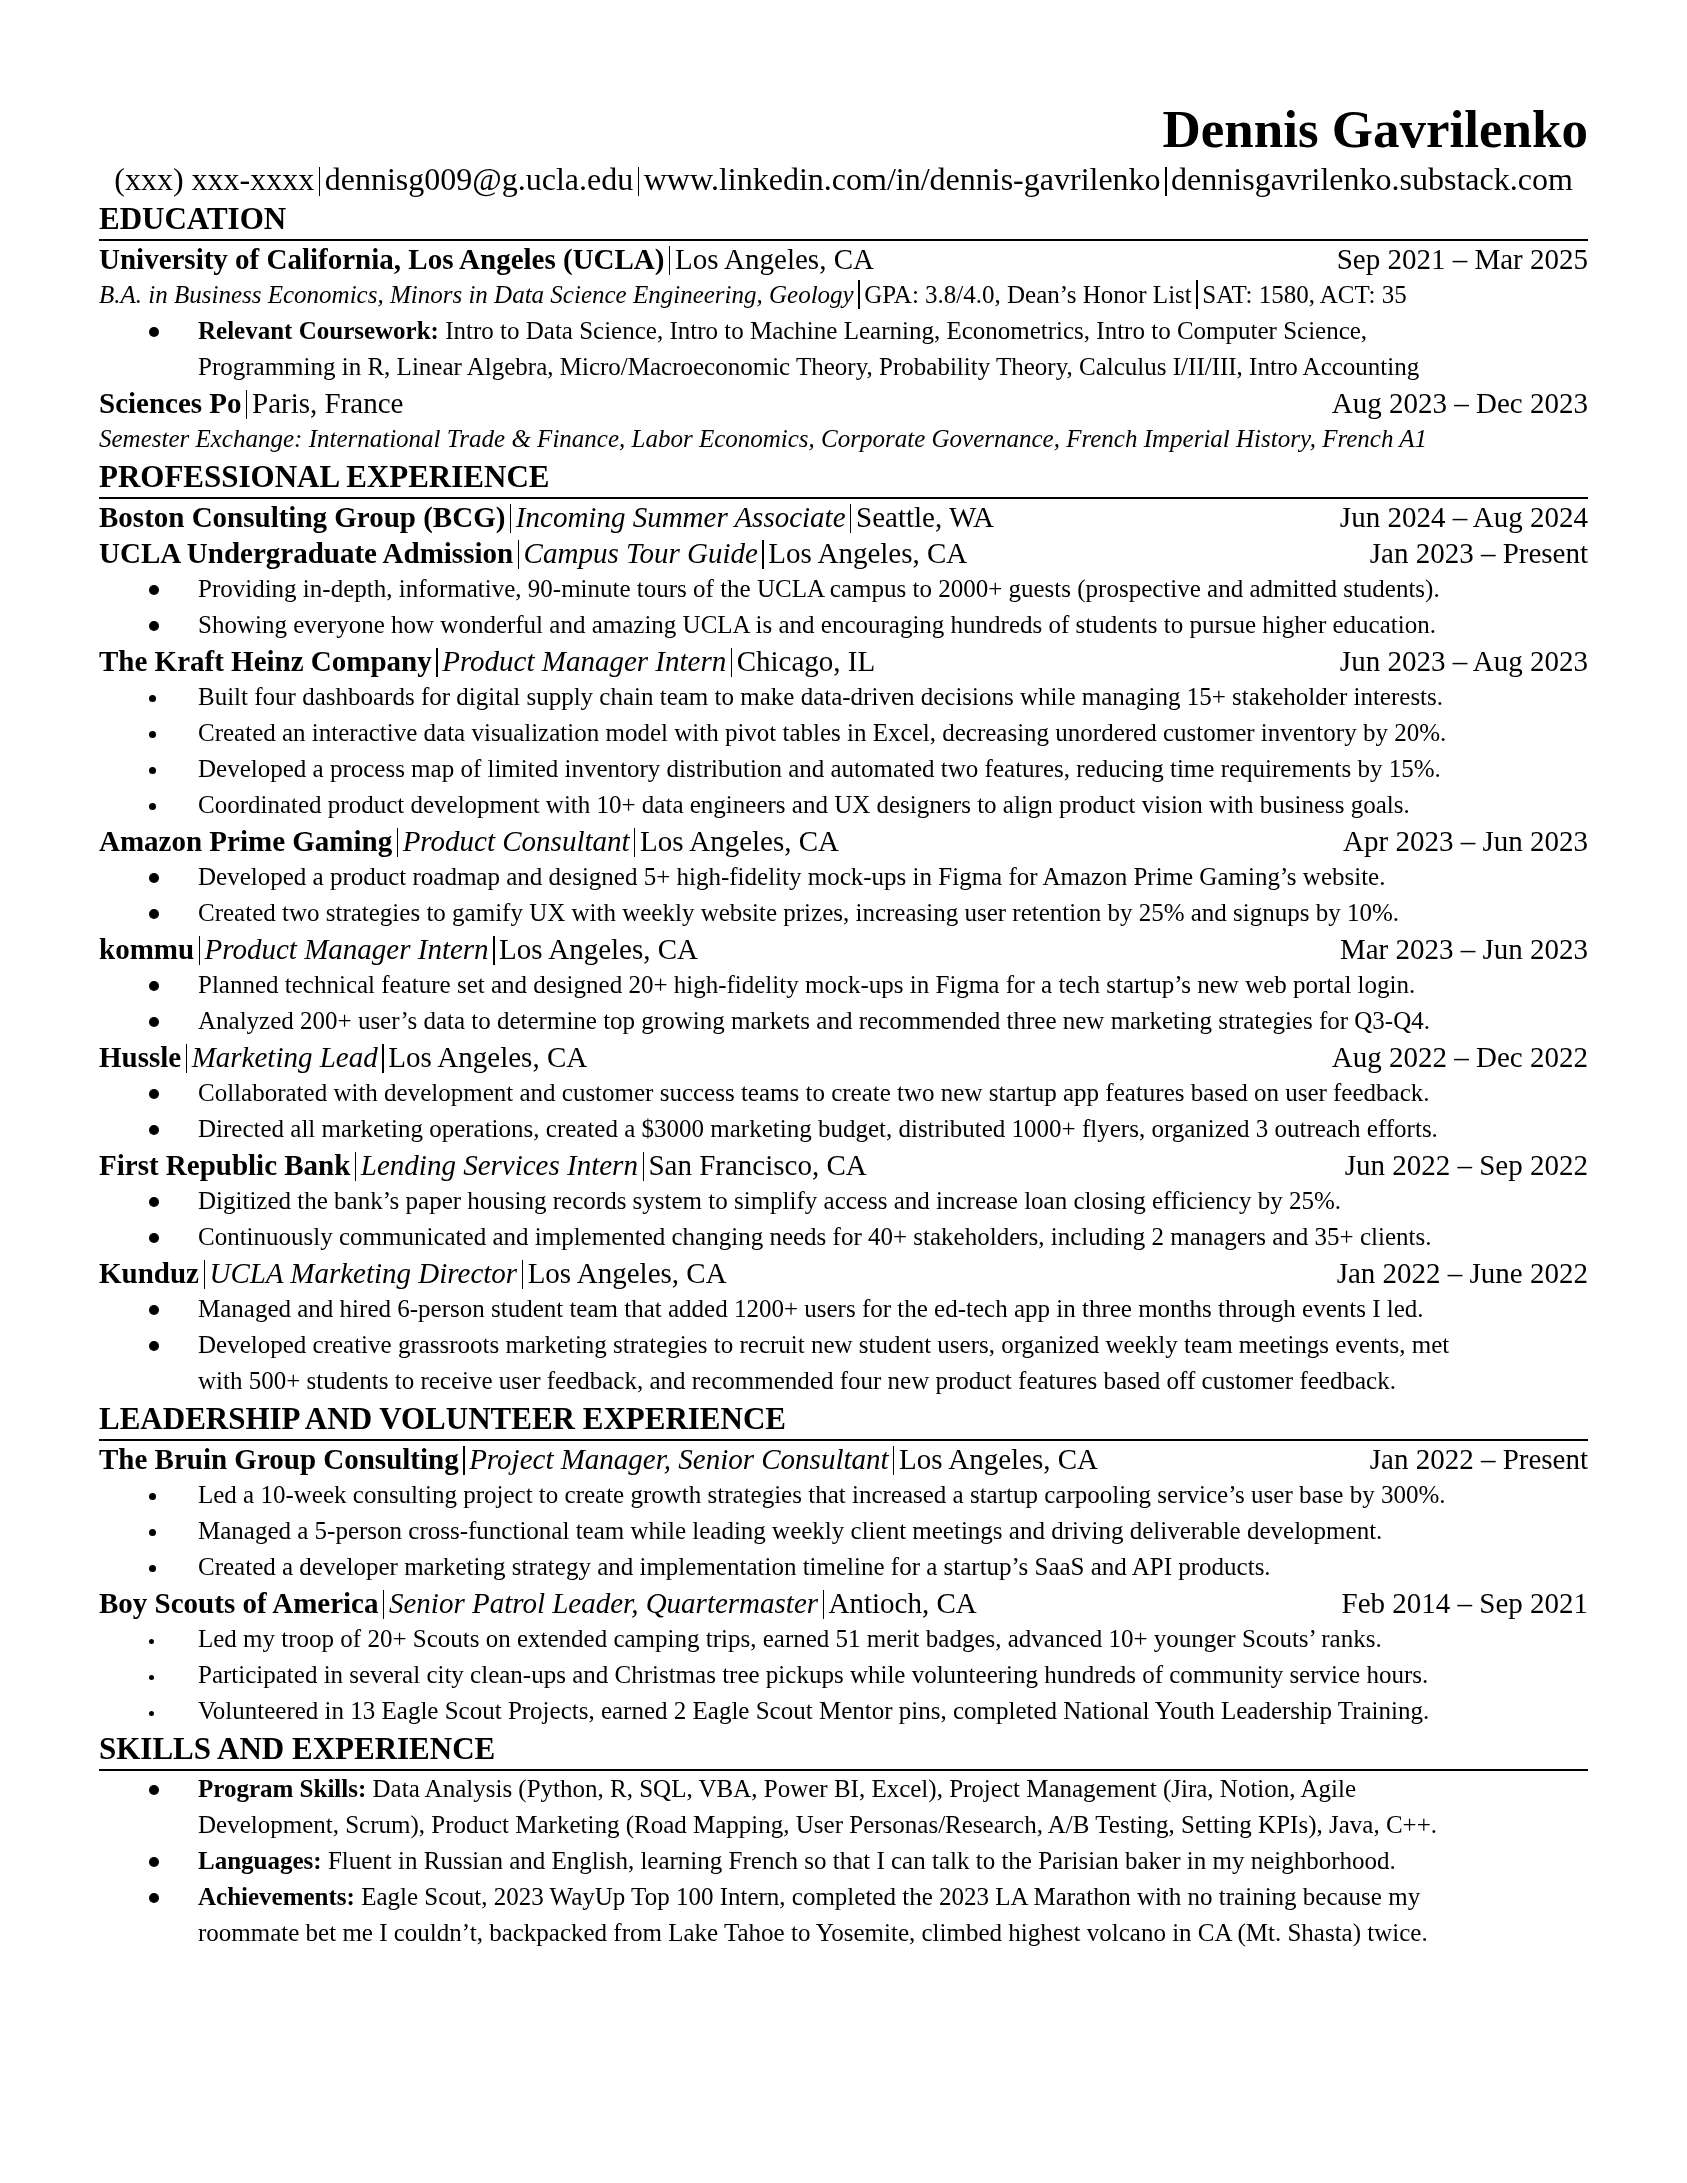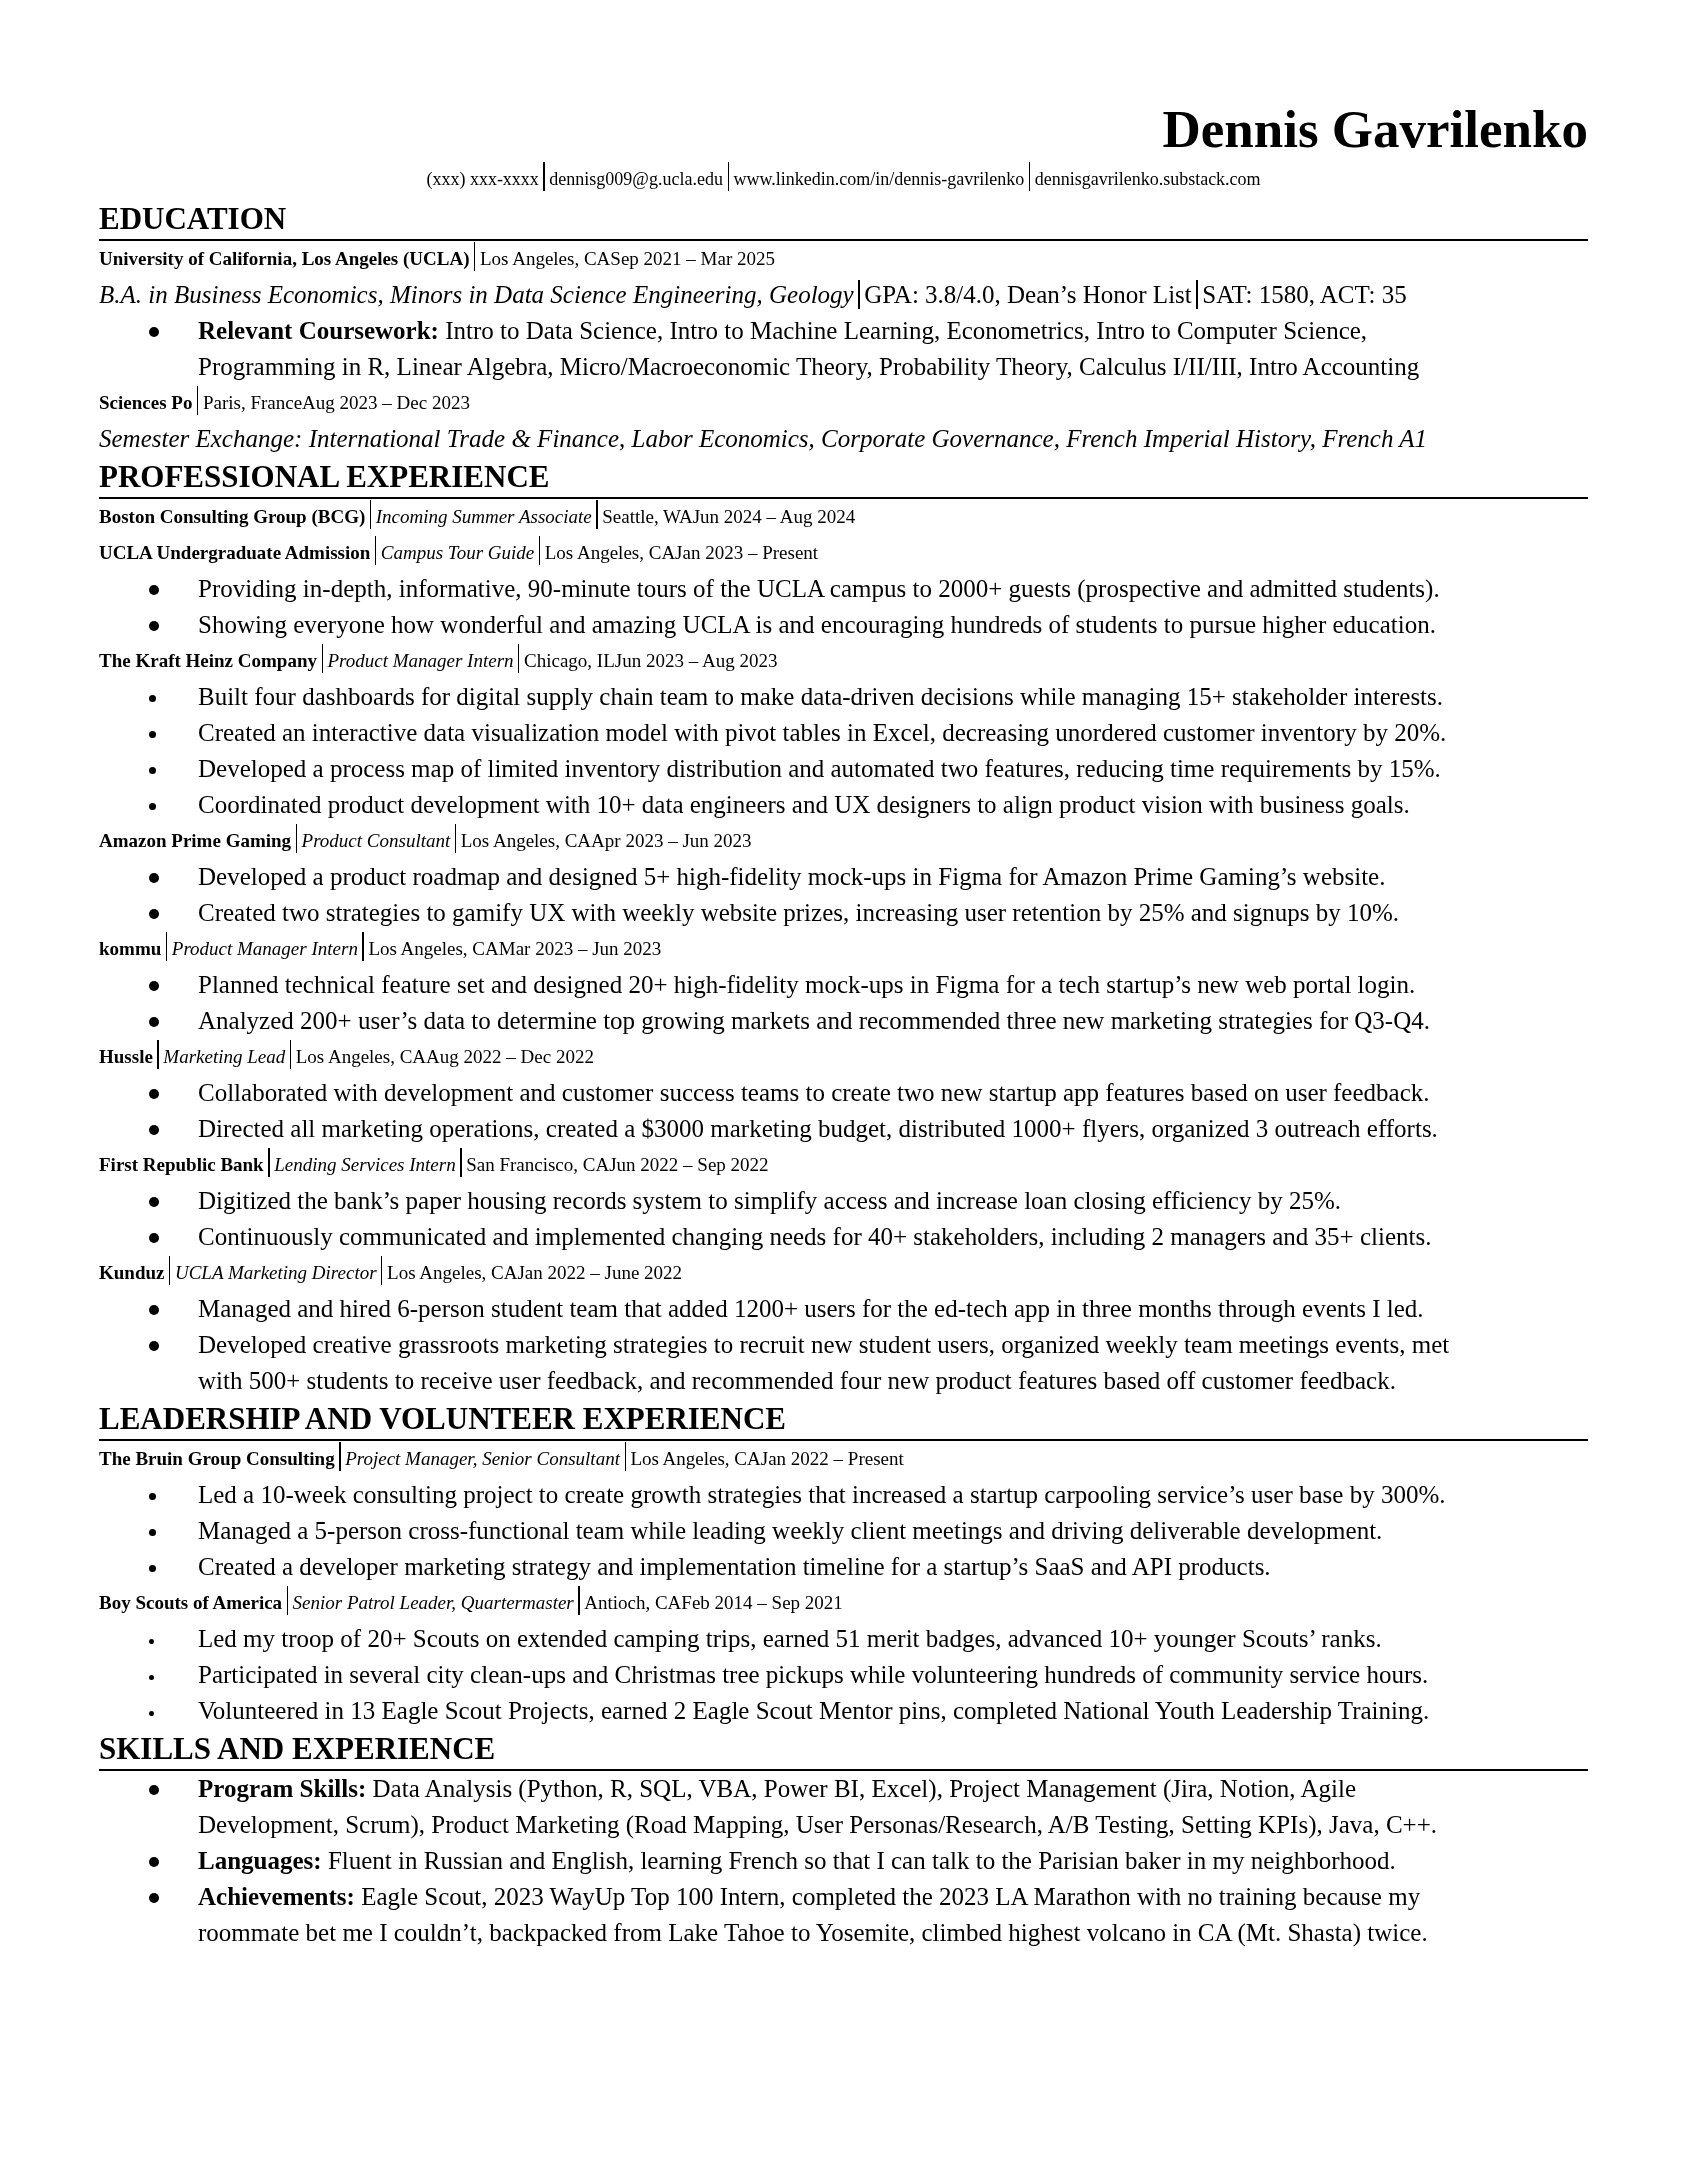--- a/index.html
+++ b/index.html
@@ -1,24 +1,24 @@
 <!DOCTYPE html>
 <html style="font-size:10.6px"><head>
 <meta charset="utf-8">
 <style>
   html, body { margin: 0; padding: 0; background: #ffffff; }
   body { width: 1687px; height: 2183px; position: relative; overflow: hidden;
          font-family: "Liberation Serif", "DejaVu Serif", serif; color: #000; }
   #page { position: absolute; left: 99px; top: 101px; width: 1489px; }
   .name { text-align: right; font-weight: bold; font-size: 53px; line-height: 57px; height: 57px; }
-  .contact { text-align: center; font-size: 18px; line-height: 40px; height: 40px; margin-top: 1.3px; white-space: nowrap; }
+  .contact { text-align: center; font-size: 32px; line-height: 40px; height: 40px; margin-top: 1.3px; white-space: nowrap; }
   .section-heading { font-weight: bold; font-size: 31px; line-height: 40px; height: 40px;
                      border-bottom: 2.3px solid #000; white-space: nowrap; }
-  .row { display: flex; align-items: baseline;
-         font-size: 19px; line-height: 36px; height: 36px; white-space: nowrap; }
+  .row { display: flex; justify-content: space-between; align-items: baseline;
+         font-size: 29px; line-height: 36px; height: 36px; white-space: nowrap; }
   .row .left b { font-weight: bold; }
   .row .left i { font-style: italic; }
   .row .right { font-weight: normal; }
   .sep { display: inline-block; width: 1.3px; height: 29px; background: #000; vertical-align: -6px; margin: 0 4.6px; }
   .italic-line { font-style: italic; font-size: 25px; line-height: 36px; height: 36px; white-space: nowrap; }
   .italic-line .plain { font-style: normal; }
   .bullet-line { position: relative; font-size: 25px; line-height: 36px; height: 36px;
                  padding-left: 99px; white-space: nowrap; }
   .bullet-dot { position: absolute; left: 50px; top: 50%; border-radius: 50%; background: #000; }
   .dot-lg { width: 10px; height: 10px; margin-top: -4px; }

